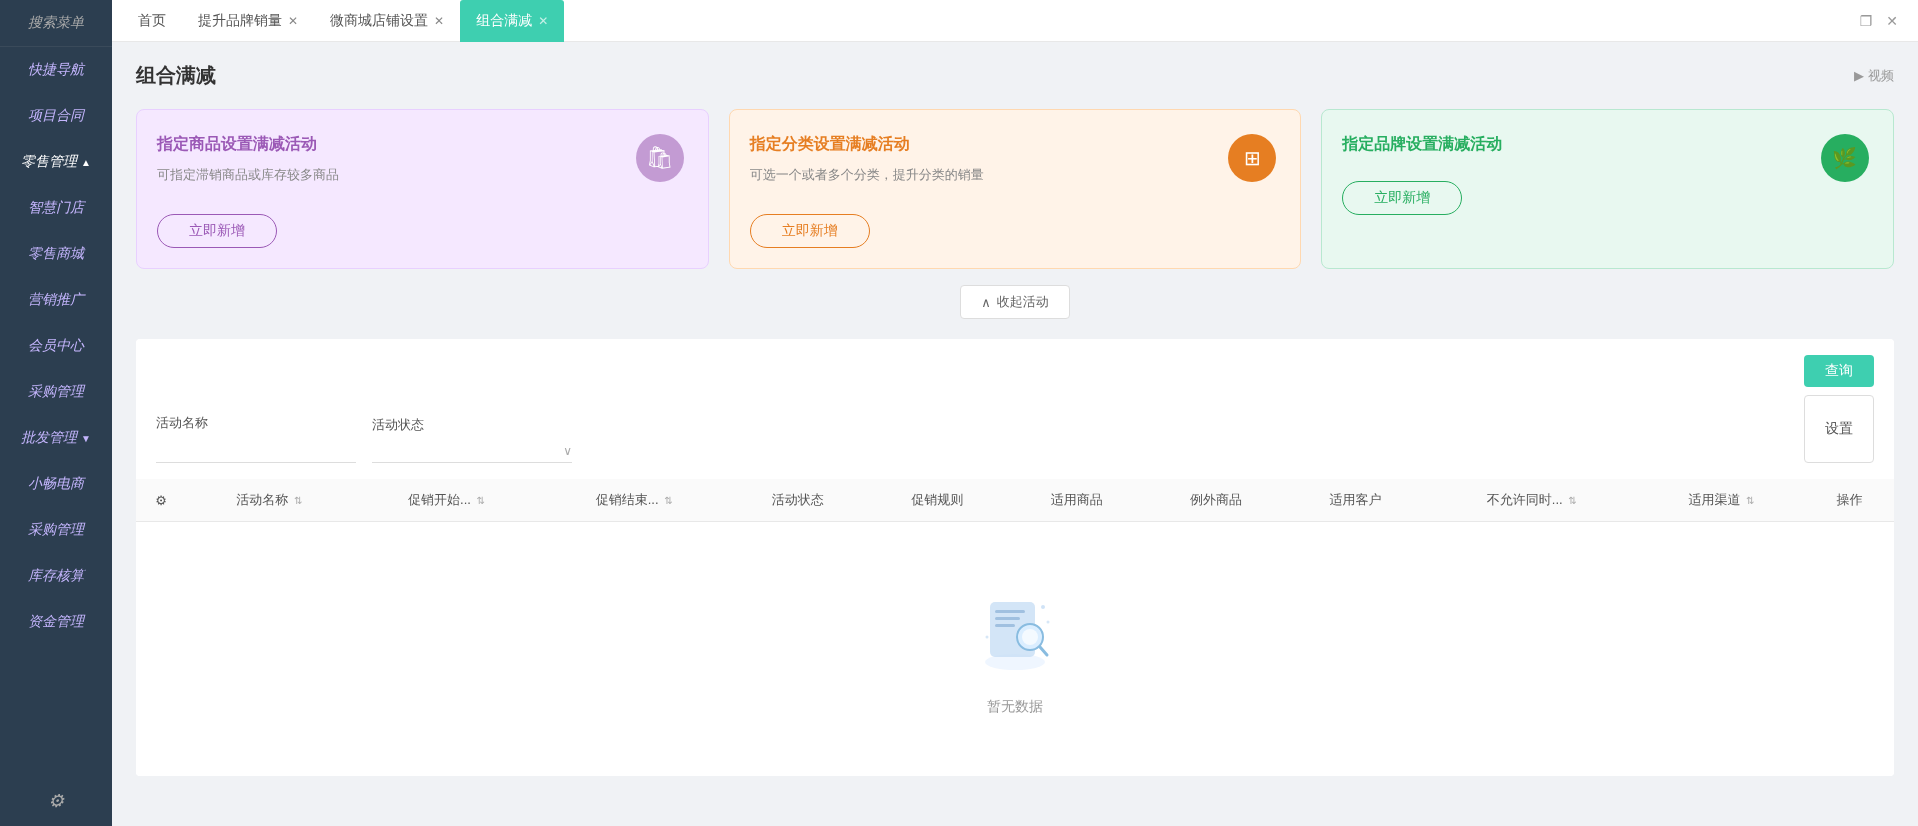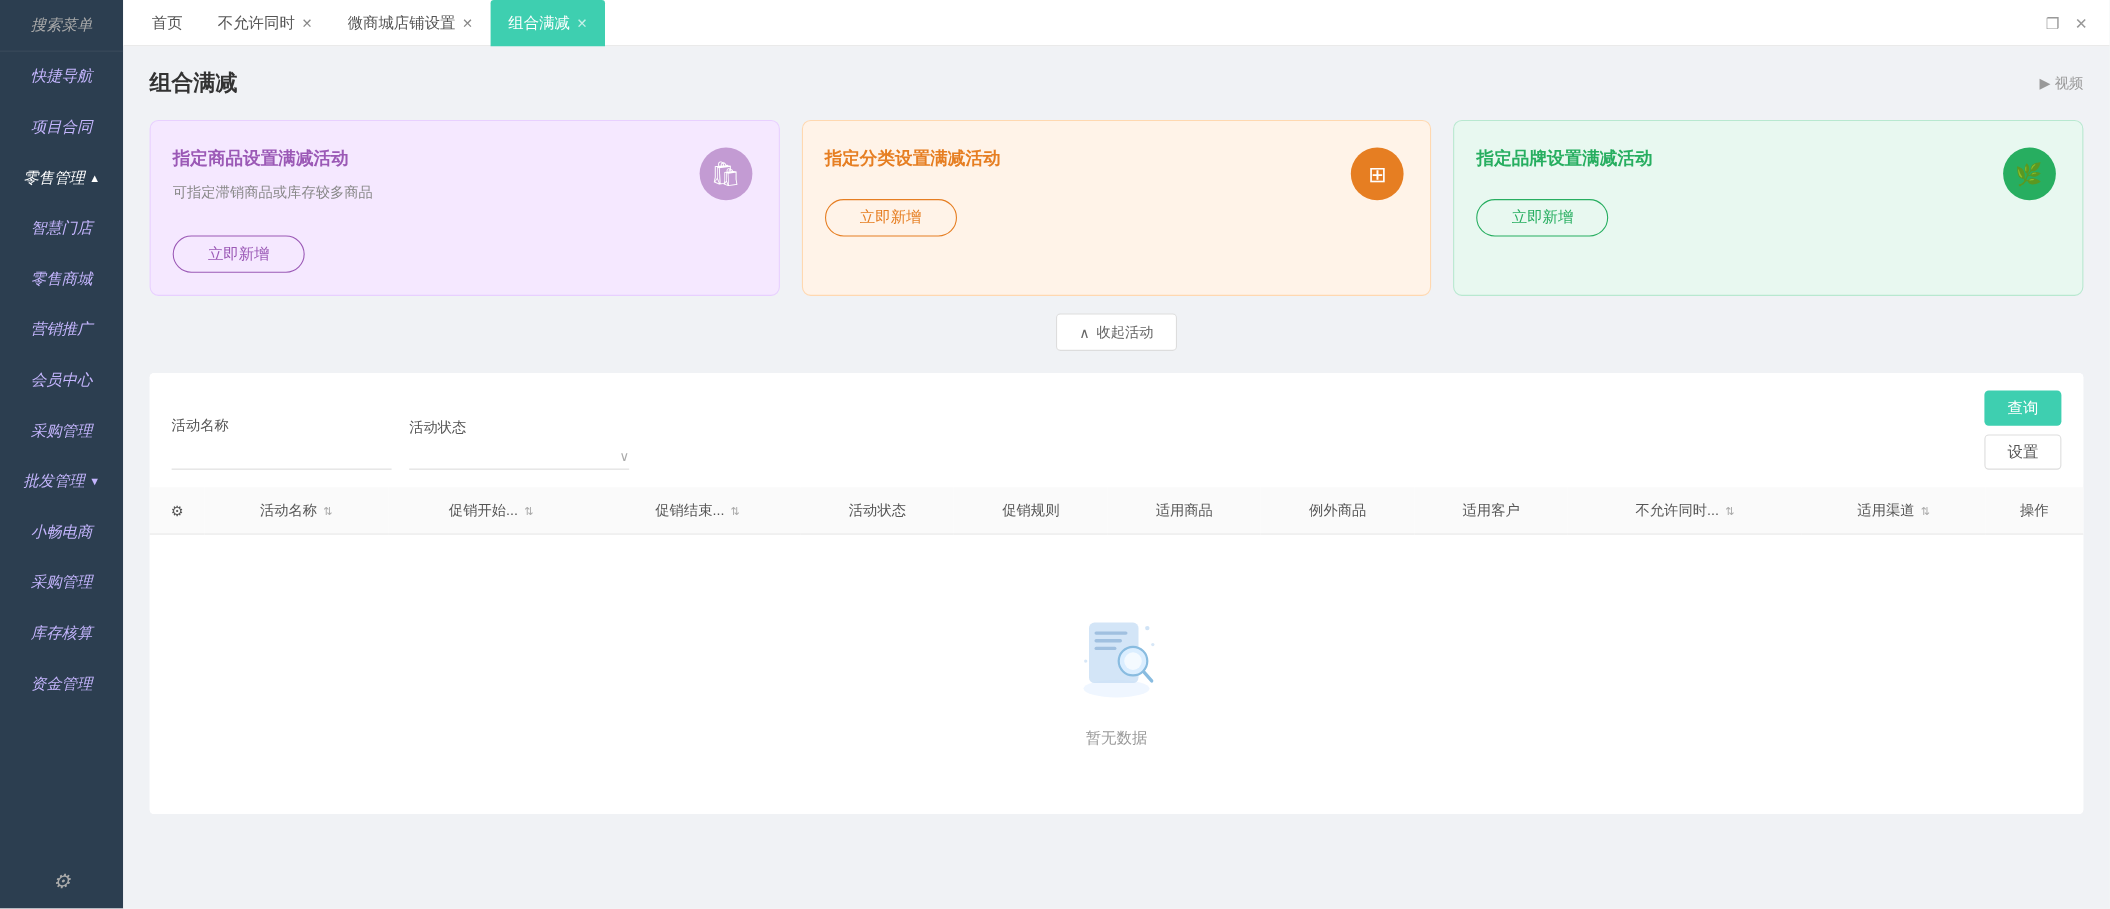--- a/index.html
+++ b/index.html
@@ -277,21 +277,21 @@
       border-radius: 4px;
       padding: 7px 20px;
       font-size: 14px;
       cursor: pointer;
     }
     .btn-setting {
       background: #fff;
       color: #555;
       border: 1px solid #ddd;
       border-radius: 4px;
-      padding: 6px 20px;
+      padding: 24px 20px;
       font-size: 14px;
       cursor: pointer;
       text-align: center;
     }
 
     
     .table-wrapper {
       background: #fff;
       border-radius: 4px;
       overflow: hidden;
@@ -370,21 +370,21 @@
   </div>
 </div>
 
 <div class="main">
 
   <div class="tabbar">
     <div class="tab">
       <span>首页</span>
     </div>
     <div class="tab">
-      <span>不允许同时</span>
+      <span>提升品牌销量</span>
       <span class="close-btn">✕</span>
     </div>
     <div class="tab">
       <span>微商城店铺设置</span>
       <span class="close-btn">✕</span>
     </div>
     <div class="tab active">
       <span>组合满减</span>
       <span class="close-btn">✕</span>
     </div>
@@ -410,20 +410,21 @@
       <div class="card card-purple">
         <div class="card-icon">🛍</div>
         <div class="card-title">指定商品设置满减活动</div>
         <div class="card-desc">可指定滞销商品或库存较多商品</div>
         <button class="card-btn">立即新增</button>
       </div>
 
       <div class="card card-orange">
         <div class="card-icon" style="background:#e67e22;color:#fff;font-size:20px;">⊞</div>
         <div class="card-title">指定分类设置满减活动</div>
+        <div class="card-desc">可选一个或者多个分类，提升分类的销量</div>
         <button class="card-btn">立即新增</button>
       </div>
 
       <div class="card card-green">
         <div class="card-icon" style="background:#27ae60;color:#fff;font-size:20px;">🌿</div>
         <div class="card-title">指定品牌设置满减活动</div>
         <button class="card-btn">立即新增</button>
       </div>
 
     </div>

